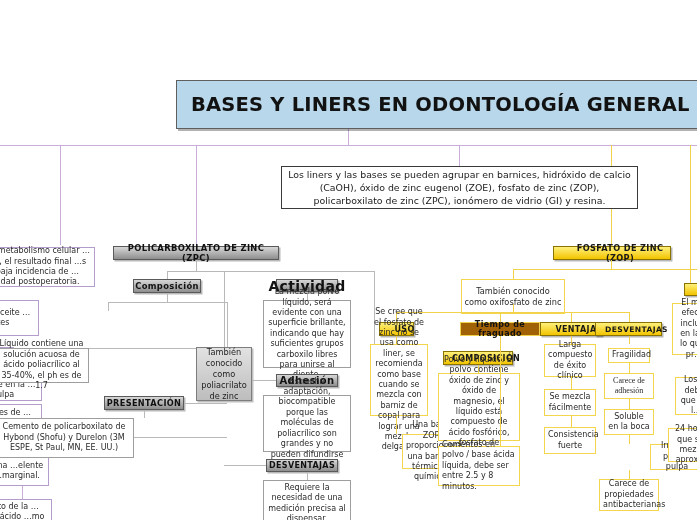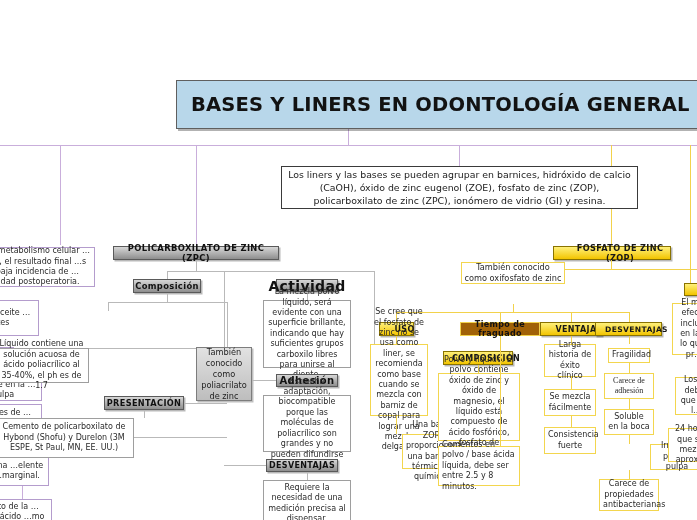--- a/index.html
+++ b/index.html
@@ -191,21 +191,21 @@
   </div>
 
   <div class="hdr yellow" style="left:553px;top:246px;width:118px;height:14px;font-size:8.2px;">
     <span>FOSFATO DE ZINC (ZOP)</span>
   </div>
 
   <div class="ln y" style="left:611px;top:260px;width:1px;height:9px;"></div>
   <div class="ln y" style="left:513px;top:269px;width:184px;height:1px;"></div>
   <div class="ln y" style="left:513px;top:269px;width:1px;height:10px;"></div>
 
-  <div class="alsoyellow" style="left:461px;top:262px;width:104px;height:22px;">
+  <div class="alsoyellow" style="left:461px;top:279px;width:104px;height:35px;">
     <span>También conocido como oxifosfato de zinc</span>
   </div>
 
   <div class="ln y" style="left:513px;top:304px;width:1px;height:8px;"></div>
   <div class="ln y" style="left:396px;top:312px;width:233px;height:1px;"></div>
   <div class="ln y" style="left:396px;top:312px;width:1px;height:10px;"></div>
   <div class="ln y" style="left:500px;top:312px;width:1px;height:10px;"></div>
   <div class="ln y" style="left:571px;top:312px;width:1px;height:10px;"></div>
   <div class="ln y" style="left:629px;top:312px;width:1px;height:10px;"></div>
 
@@ -235,21 +235,21 @@
   <div class="hdr" style="left:460px;top:322px;width:80px;height:14px;font-size:8px;background:#a16207;border:1px solid #f2d24b;color:#111;box-shadow:none;">
     <span>Tiempo de fraguado</span>
   </div>
   <div class="ln y" style="left:500px;top:336px;width:1px;height:110px;"></div>
 
   <div class="hdr yellow" style="left:540px;top:322px;width:62px;height:14px;font-size:8px;">
     <span>VENTAJAS</span>
   </div>
   <div class="ln y" style="left:571px;top:336px;width:1px;height:8px;"></div>
   <div class="bx yel" style="left:544px;top:344px;width:52px;height:33px;">
-    <span class="inner">Larga historia de éxito clínico</span>
+    <span class="inner">Larga compuesto de éxito clínico</span>
   </div>
   <div class="ln y" style="left:571px;top:377px;width:1px;height:12px;"></div>
   <div class="bx yel" style="left:544px;top:389px;width:52px;height:27px;">
     <span class="inner">Se mezcla fácilmente</span>
   </div>
   <div class="ln y" style="left:571px;top:416px;width:1px;height:11px;"></div>
   <div class="bx yel" style="left:544px;top:427px;width:52px;height:27px;">
     <span class="inner">Consistencia fuerte</span>
   </div>
 

